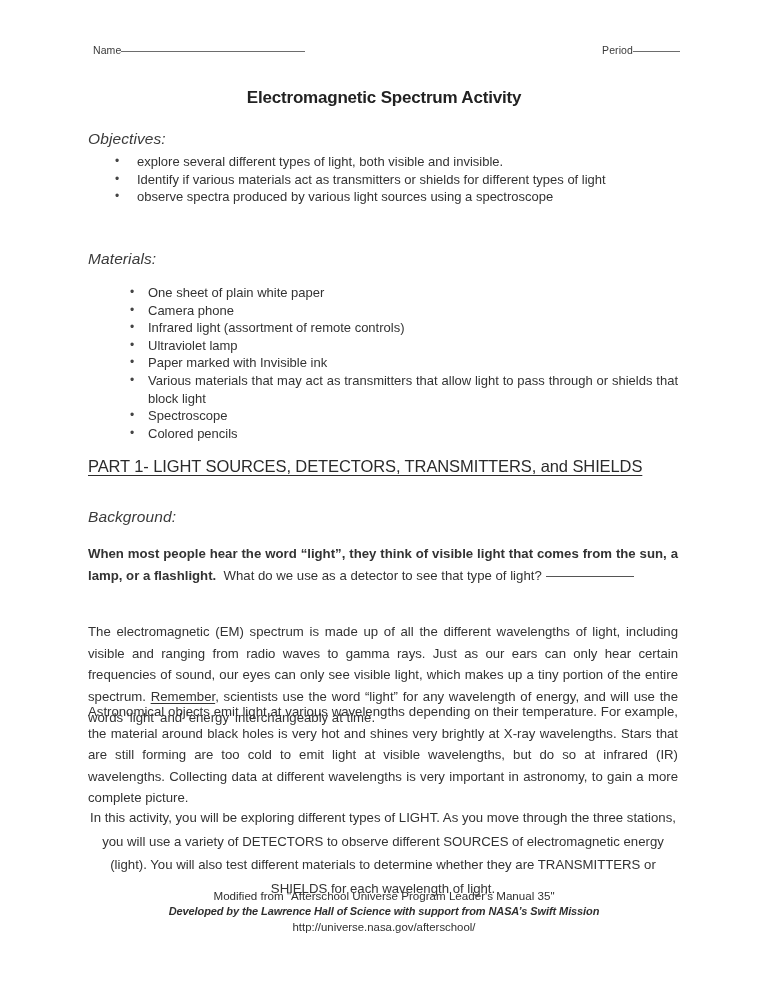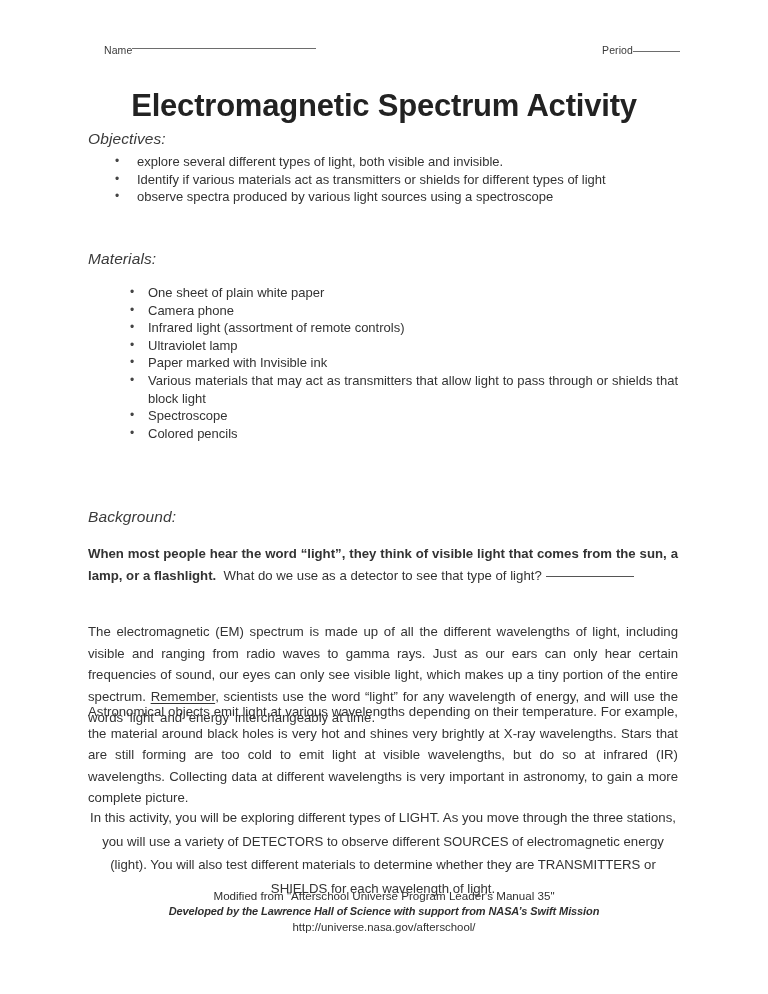--- a/index.html
+++ b/index.html
@@ -29,40 +29,40 @@
     font-size: 10.5px;
     color: #3a3a3a;
   }
   .id-field {
     position: absolute;
     top: 0;
     white-space: nowrap;
     display: flex;
     align-items: baseline;
   }
-  .id-field.name-field { left: 16px; align-items: center; }
+  .id-field.name-field { left: 5px; }
   .id-field.period-field { right: 0; }
   .id-label { letter-spacing: 0.1px; }
   .rule {
     display: inline-block;
     border-bottom: 1px solid #6d6d6d;
     position: relative;
     top: -2px;
   }
   .rule-name { width: 184px; }
   .rule-period { width: 47px; }
 
   
   .doc-title {
     position: absolute;
     left: 0;
     top: 88px;
     width: 768px;
     text-align: center;
-    font-size: 31px;
+    font-size: 17px;
     font-weight: bold;
     letter-spacing: -0.2px;
     color: #222222;
   }
 
   
   .body {
     position: absolute;
     left: 88px;
     width: 590px;
@@ -197,20 +197,23 @@
       <li>Camera phone</li>
       <li>Infrared light  (assortment  of remote controls)</li>
       <li>Ultraviolet lamp</li>
       <li>Paper marked with Invisible ink</li>
       <li class="justified">Various materials that may act as transmitters that allow light to pass through or shields that block light</li>
       <li>Spectroscope</li>
       <li>Colored pencils</li>
     </ul>
   </div>
 
+  <div class="body" style="top:457px;">
+    <div class="part-head">PART 1- LIGHT SOURCES, DETECTORS, TRANSMITTERS, and SHIELDS</div>
+  </div>
 
   <div class="body" style="top:508px;">
     <div class="section-head">Background:</div>
   </div>
 
   <div class="body" style="top:543px;">
     <p class="para"><span class="bold-lead">When most people hear the word “light”, they think of visible light that comes from the sun, a lamp, or a flashlight.</span>&nbsp;&nbsp;<span>What do we use as a detector to see that type of light?</span><span class="inline-blank"></span></p>
   </div>
 
   <div class="body" style="top:601px;margin-top:20px;">

